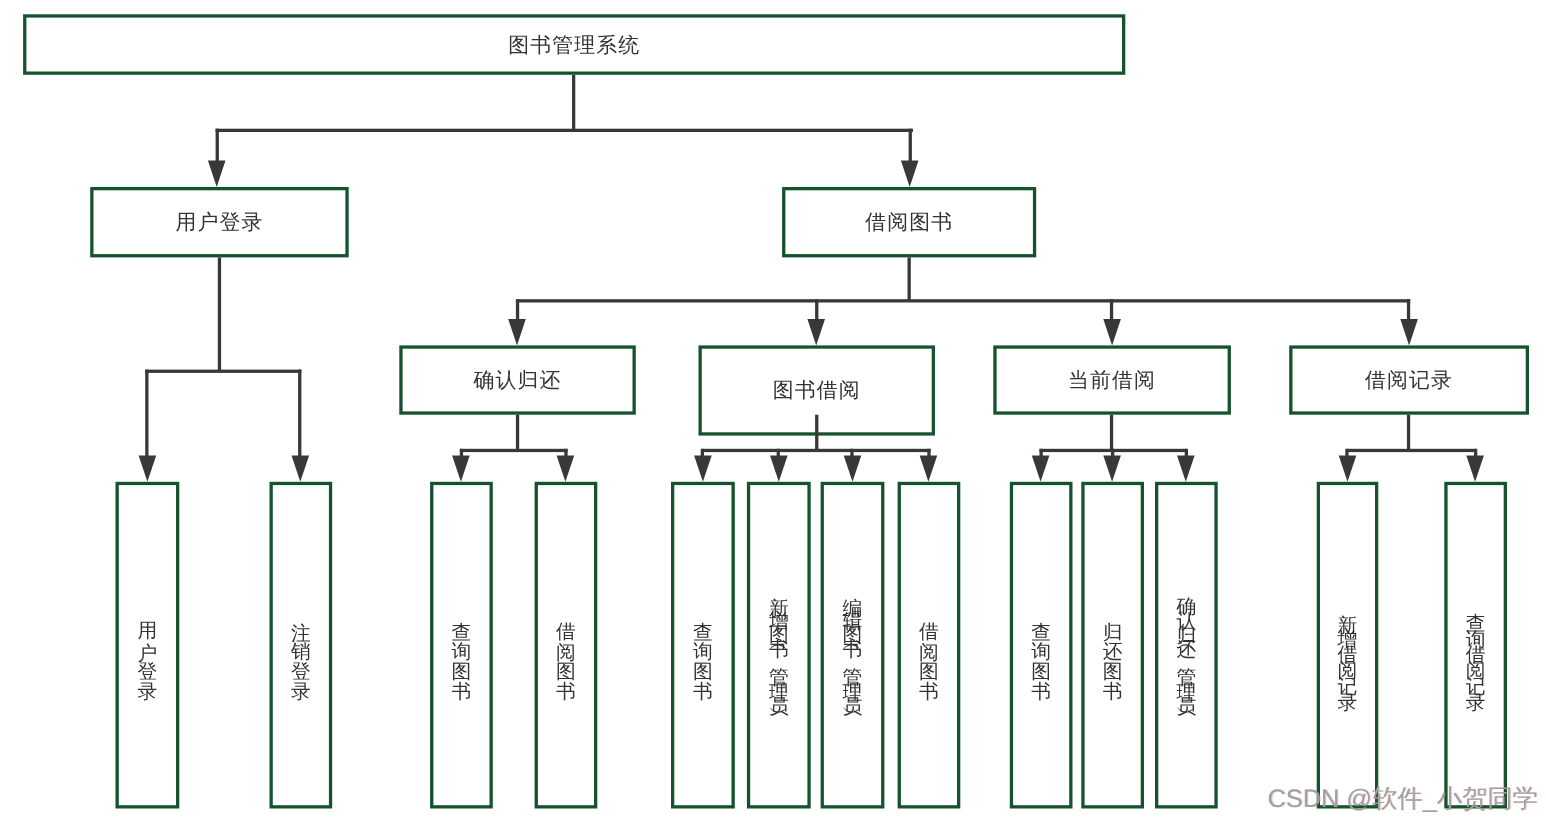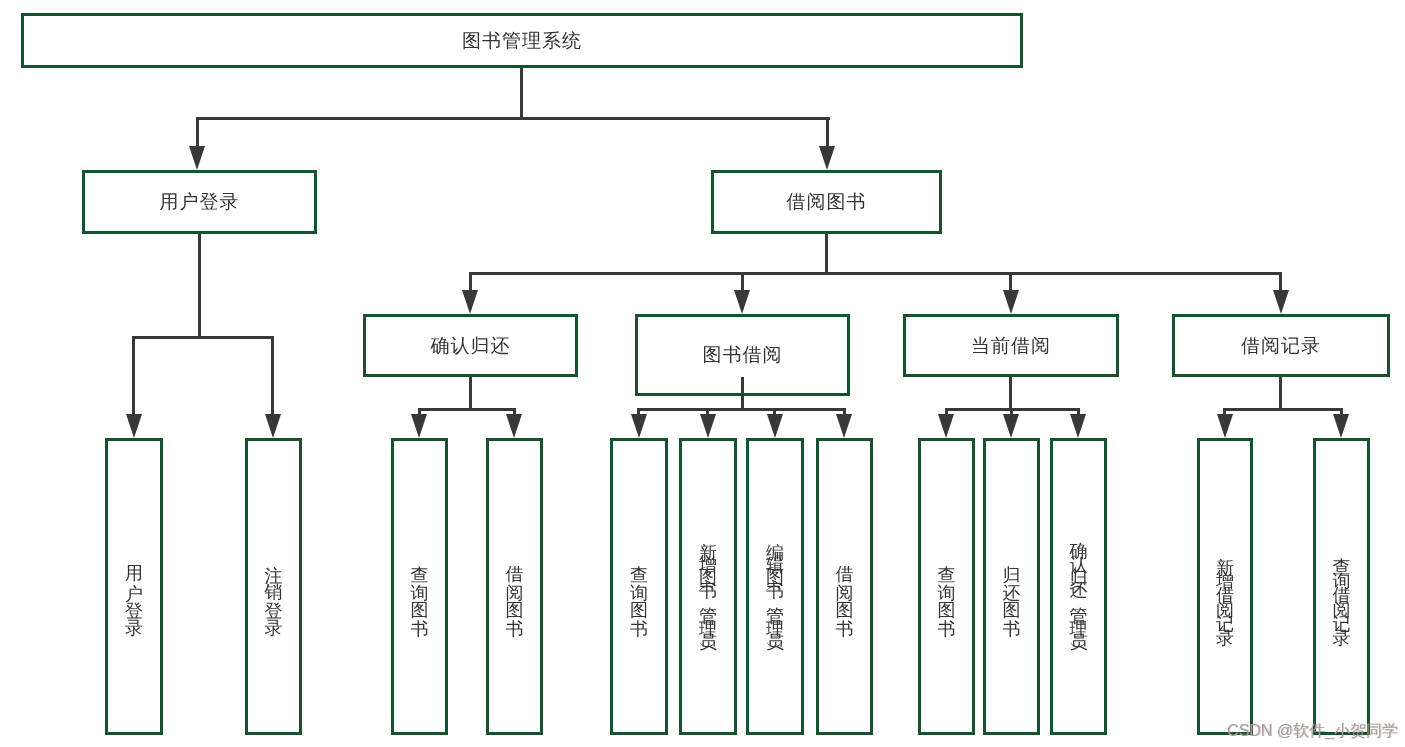--- a/index.html
+++ b/index.html
@@ -9,21 +9,21 @@
         display:flex;align-items:center;justify-content:center;color:#333;}
   .hnode{font-size:19px;letter-spacing:1px;}
   .vnode{font-size:18px;}
   .vnode .vtext{writing-mode:vertical-rl;text-orientation:mixed;line-height:1;}
   .sp4{letter-spacing:1.0em;}
   .sp6{letter-spacing:0.8em;}
   .sp9{letter-spacing:0.72em;}
   .line{position:absolute;background:#383838;}
   .arrowhead{position:absolute;width:0;height:0;border-left:8px solid transparent;
              border-right:8px solid transparent;border-top:24px solid #383838;}
-  .watermark{position:absolute;right:7px;bottom:5px;font-size:16px;color:#a1a1a1;
+  .watermark{position:absolute;right:7px;bottom:5px;font-size:23px;color:#a1a1a1;
              text-shadow:1px 0 0 rgba(201,86,86,0.35);z-index:5;white-space:nowrap;}
 </style>
 </head>
 <body>
 
 <div id="canvas">
 
   <div class="node hnode" style="left:21px;top:13px;width:1002px;height:55px;">
     <span>图书管理系统</span>
   </div>

